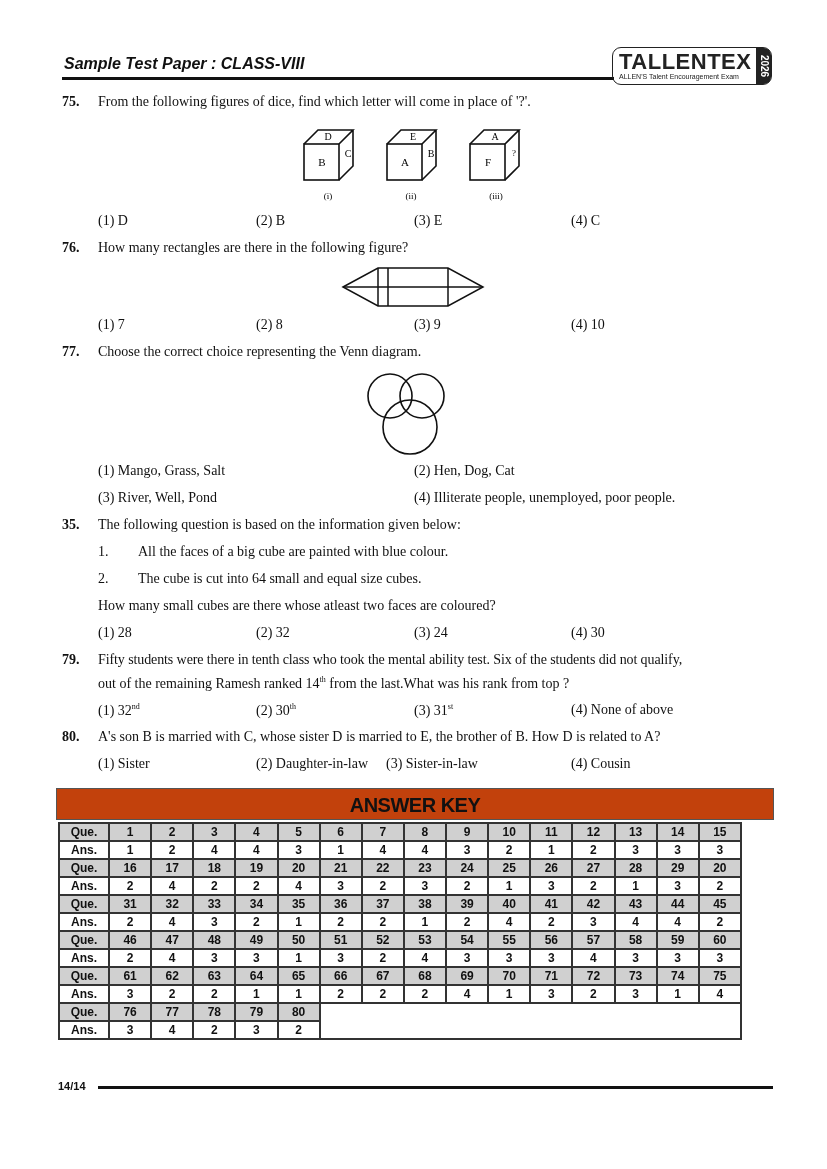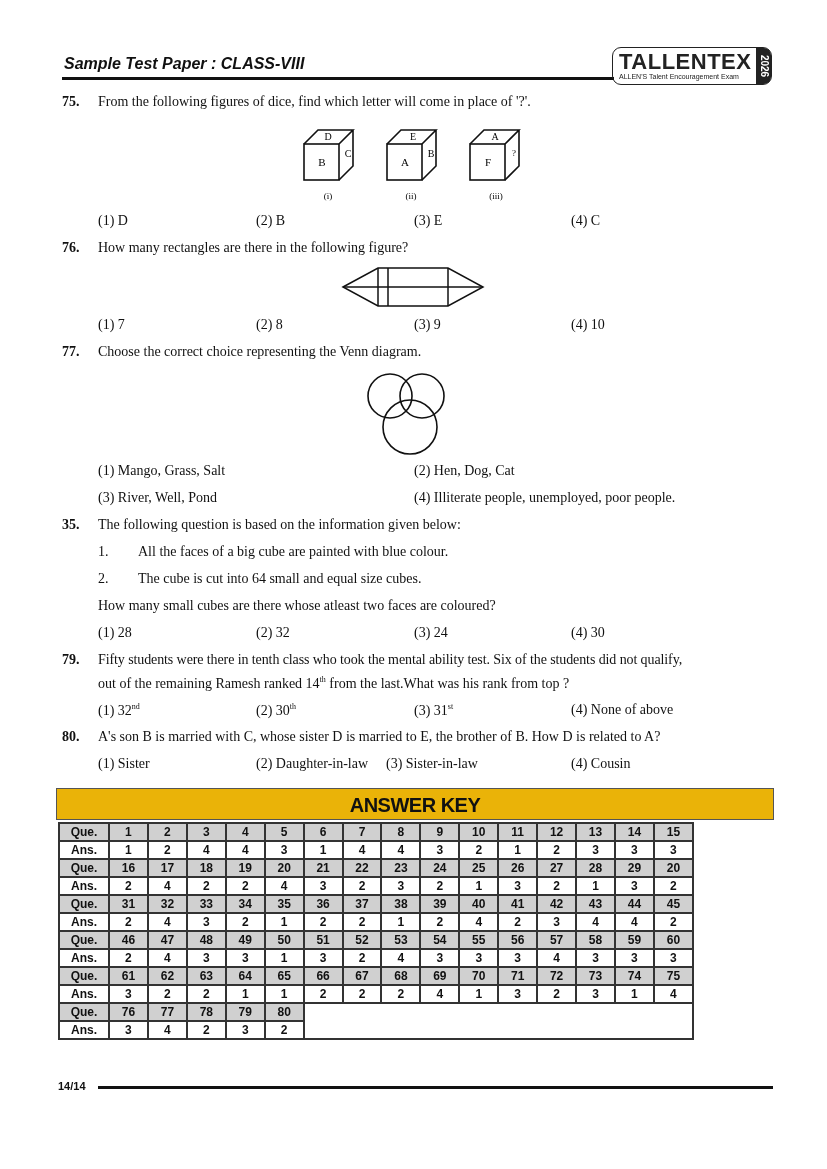--- a/index.html
+++ b/index.html
@@ -8,22 +8,22 @@
   .hdr-title { left: 64px; top: 55px; font-family: "Liberation Sans", sans-serif; font-weight: bold; font-style: italic; font-size: 16px; }
   .hdr-rule { left: 62px; top: 77px; width: 552px; height: 3px; background: #111; }
   .logo { left: 612px; top: 47px; width: 160px; height: 38px; border: 1.5px solid #222; border-radius: 9px; box-sizing: border-box; padding-left: 44px; }
   .logo-main { position: absolute; left: 6px; top: 1px; font-family: "Liberation Sans", sans-serif; font-weight: 900; font-size: 22px; letter-spacing: 0.5px; color: #222; }
   .logo-sub { position: absolute; left: 6px; top: 25px; font-family: "Liberation Sans", sans-serif; font-size: 7px; color: #222; white-space: nowrap; }
   .logo-year { position: absolute; right: 0; top: 0; width: 15px; height: 100%; background: #222; color: #fff; border-radius: 0 7px 7px 0; }
   .logo-year span { position: absolute; left: 50%; top: 50%; transform: translate(-50%, -50%) rotate(90deg); font-family: "Liberation Sans", sans-serif; font-weight: bold; font-size: 10px; white-space: nowrap; }
   .qnum { font-weight: bold; font-size: 14px; left: 62px; }
   .txt { font-size: 14px; white-space: nowrap; text-align: center; }
   sup { font-size: 8px; }
-  .ak-title { left: 56px; top: 788px; width: 718px; height: 32px; background: #eab308; border: 1px solid #555; box-sizing: border-box; text-align: center; font-family: "Liberation Sans", sans-serif; font-weight: bold; font-size: 20px; line-height: 32px; letter-spacing: -0.5px; }
-  table.ak { position: absolute; left: 58px; top: 822px; width: 636px; border-collapse: collapse; font-family: "Liberation Sans", sans-serif; font-weight: bold; font-size: 12px; }
+  .ak-title { left: 56px; top: 788px; width: 718px; height: 32px; background: #c2410c; border: 1px solid #555; box-sizing: border-box; text-align: center; font-family: "Liberation Sans", sans-serif; font-weight: bold; font-size: 20px; line-height: 32px; letter-spacing: -0.5px; }
+  table.ak { position: absolute; left: 58px; top: 822px; width: 684px; border-collapse: collapse; font-family: "Liberation Sans", sans-serif; font-weight: bold; font-size: 12px; }
   table.ak td { border: 2px solid #333; height: 16px; padding: 0; text-align: center; line-height: 16px; }
   table.ak tr.q td { background: #d0d0d0; }
   table.ak tr.a td { background: #fff; }
   table.ak td.lbl { width: 48px; }
   table.ak td.blank { background: #fff !important; }
   .foot-num { left: 58px; top: 1080px; font-family: "Liberation Sans", sans-serif; font-weight: bold; font-size: 11px; text-align: center; }
   .foot-rule { left: 98px; top: 1086px; width: 675px; height: 3px; background: #111; }
 </style>
 </head>
 <body>

